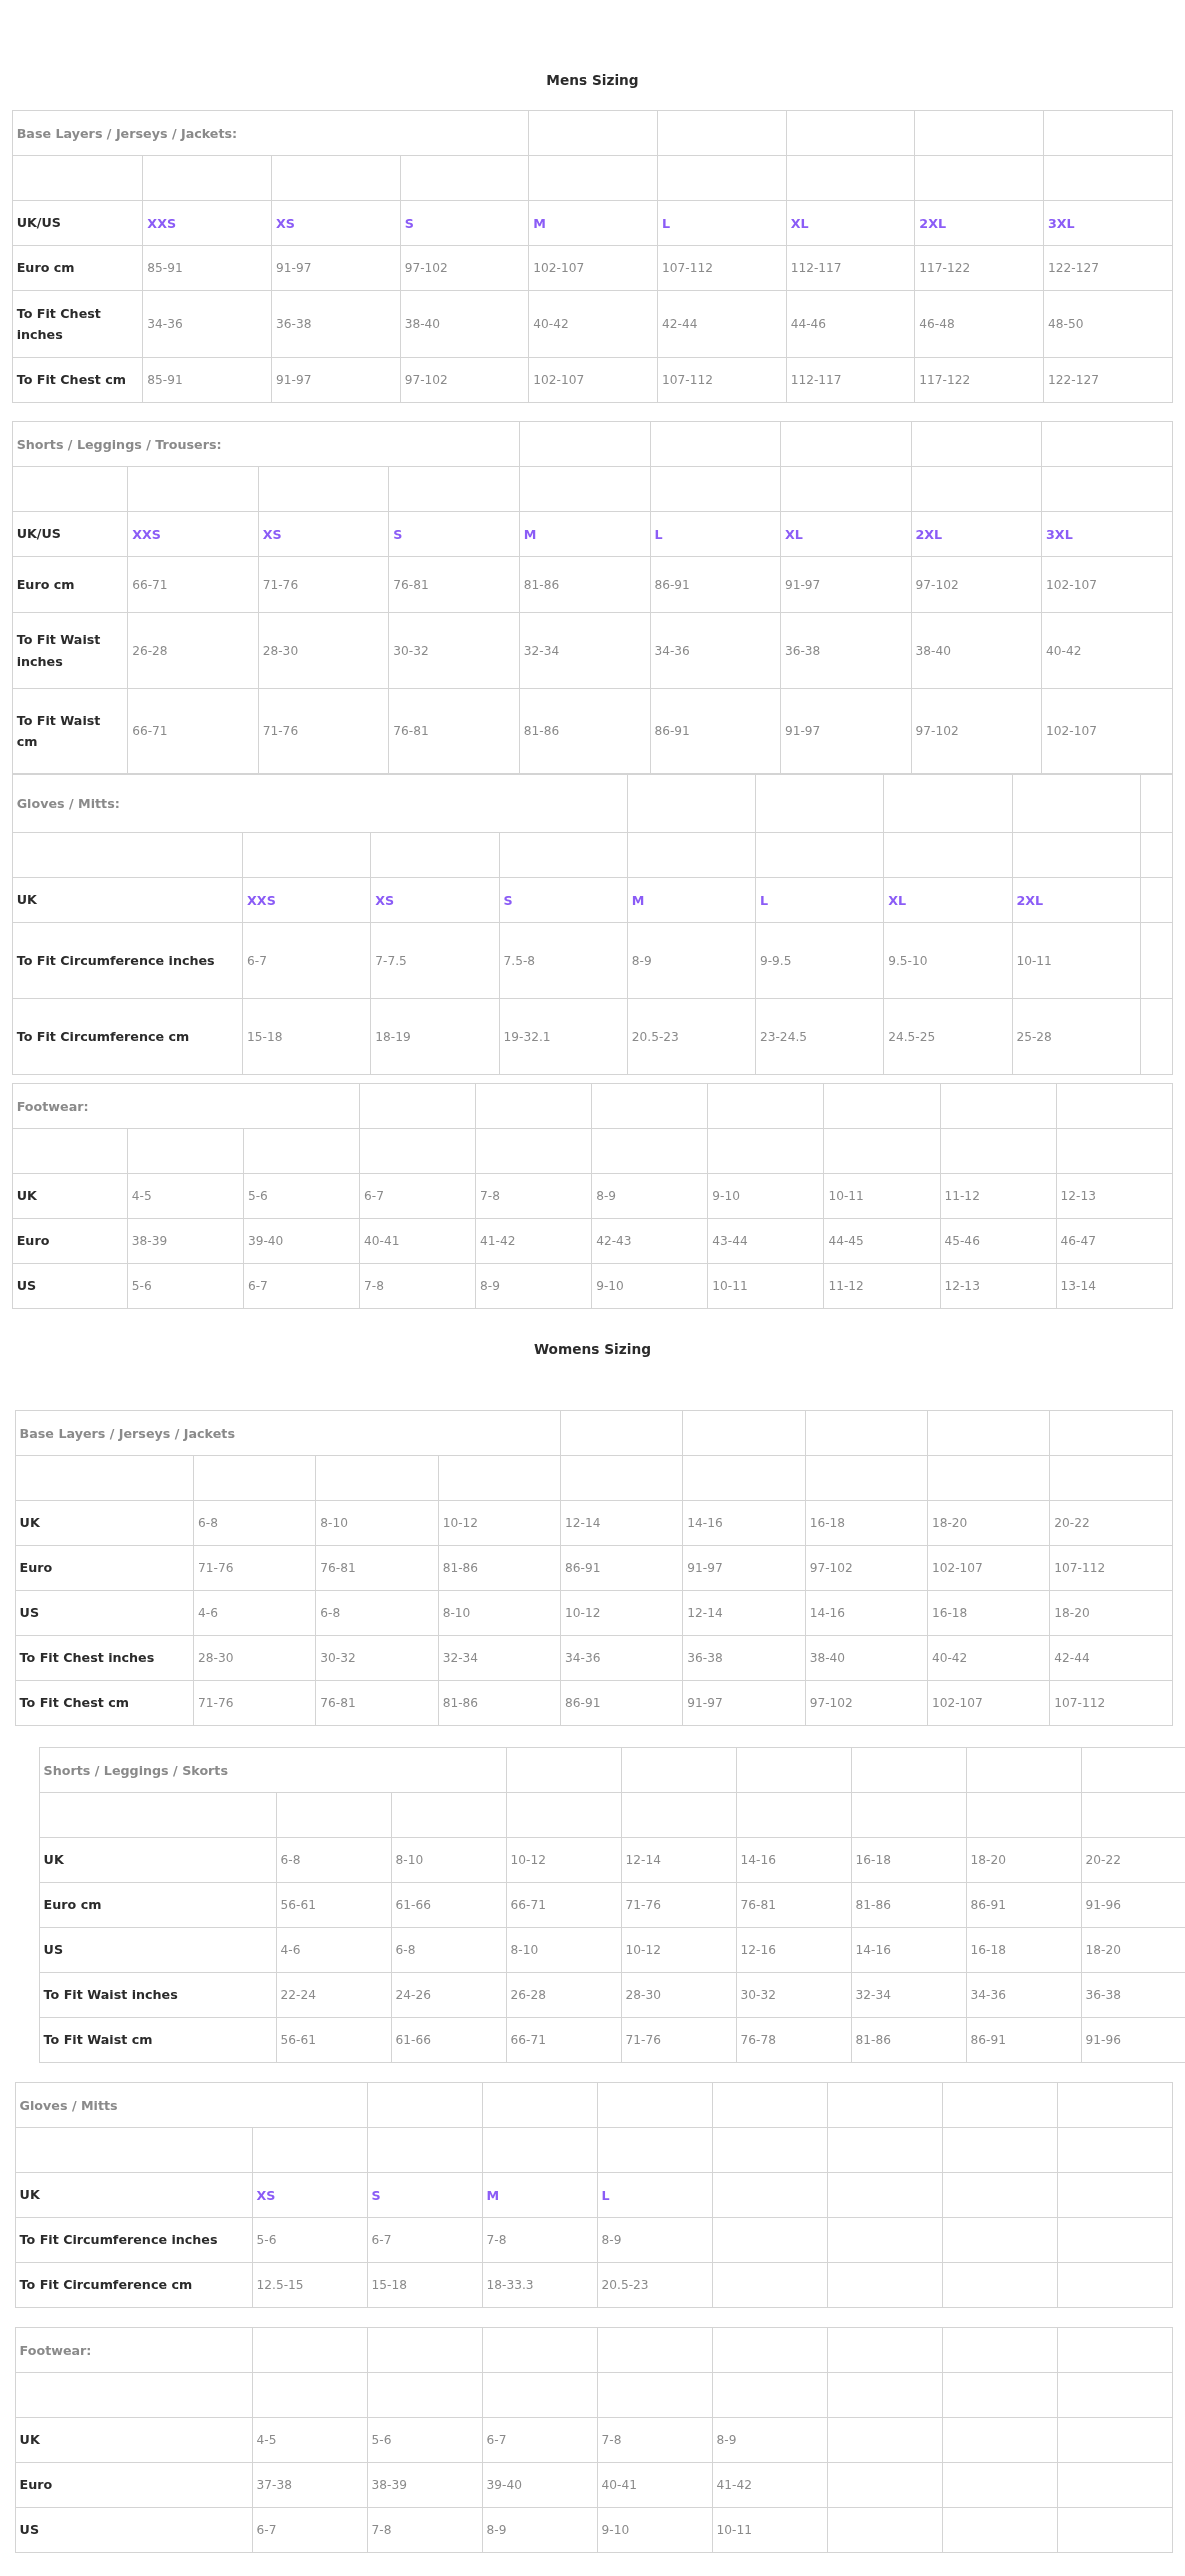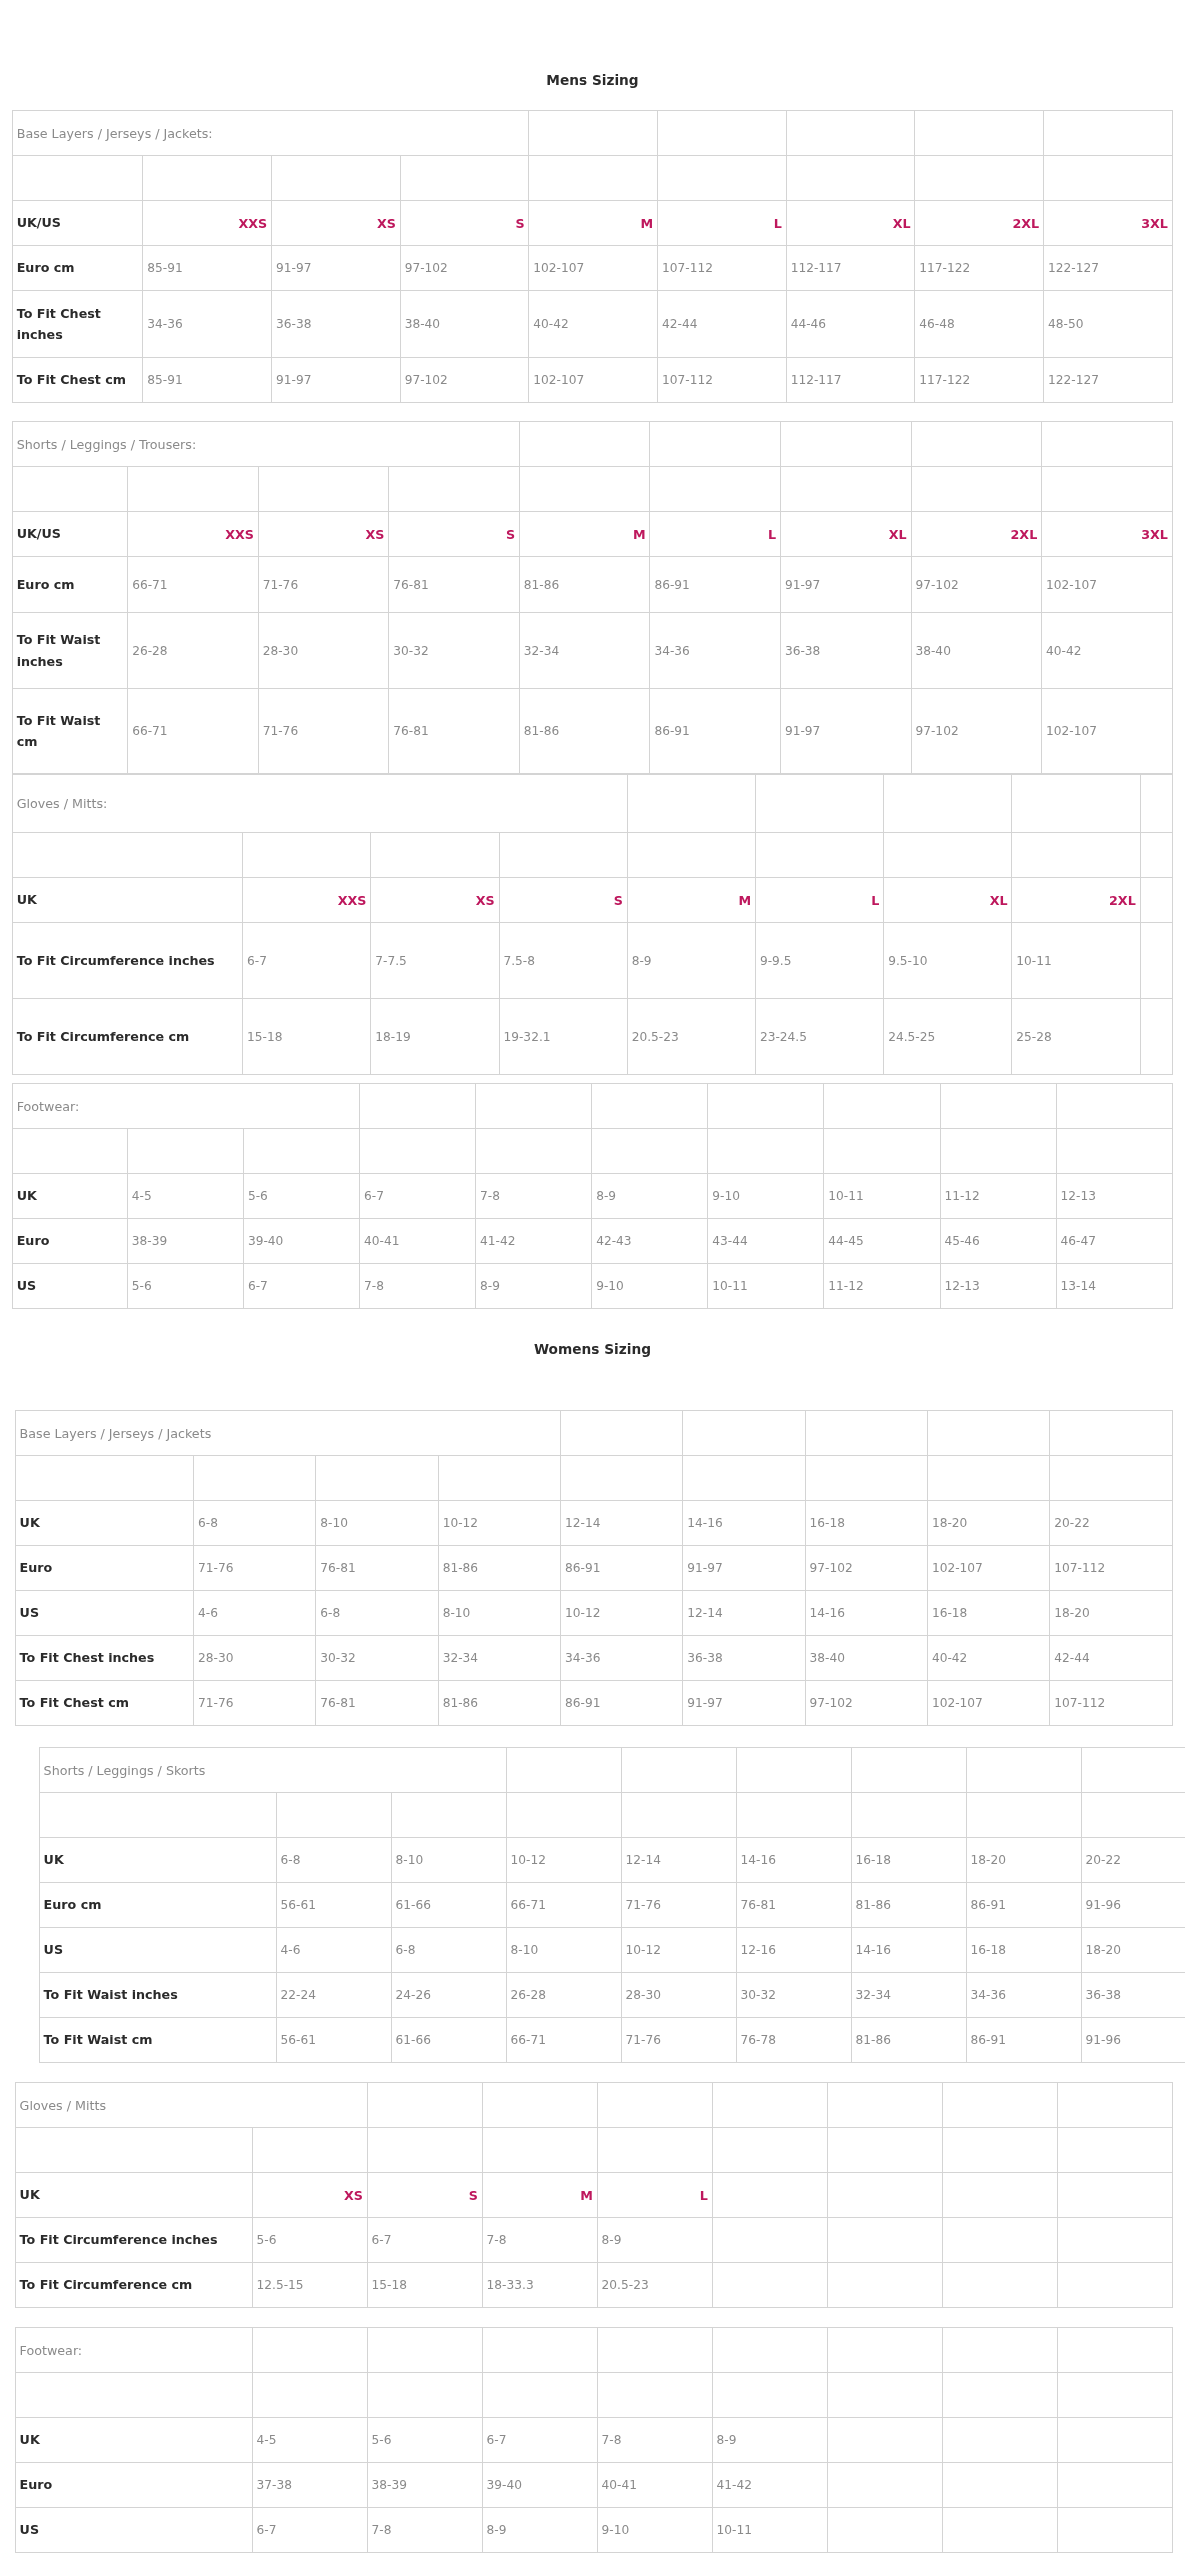--- a/index.html
+++ b/index.html
@@ -1,22 +1,22 @@
 <!DOCTYPE html>
 <html><head>
   <meta charset="utf-8">
   <style>
     html, body { margin: 0; padding: 0; background: #ffffff; }
     body { width: 1185px; height: 2576px; position: relative; font-family: "DejaVu Sans", sans-serif; color: #333; }
     .section-title { position: absolute; left: 0; width: 1185px; text-align: center; font-weight: bold; font-size: 13.7px; color: #2b2b2b; }
     table.size { position: absolute; border-collapse: collapse; table-layout: fixed; font-size: 12.7px; }
     table.size td { border: 1px solid #d4d4d4; padding: 0 3.9px; vertical-align: middle; overflow: hidden; }
-    td.cat { color: #8a8a8a; font-weight: 400; vertical-align: top; padding-top: 7.8px; font-size: 12.7px; }
+    td.cat { color: #8a8a8a; font-weight: 700; vertical-align: top; padding-top: 7.8px; font-size: 12.7px; }
     td.lbl { font-weight: bold; color: #2b2b2b; font-size: 12.7px; line-height: 21.5px; }
-    td.hdr { font-weight: bold; color: #be185d; text-align: right; }
+    td.hdr { font-weight: bold; color: #8b5cf6; }
     td.val { color: #8a8a8a; font-size: 12.2px; }
   </style>
 </head>
 <body>
 
 <div class="section-title" style="top:72px;">Mens Sizing</div>
 
 <table class="size" style="left:11.8px; top:110px; width:1161px;">
   <colgroup>
       <col style="width:130px">

